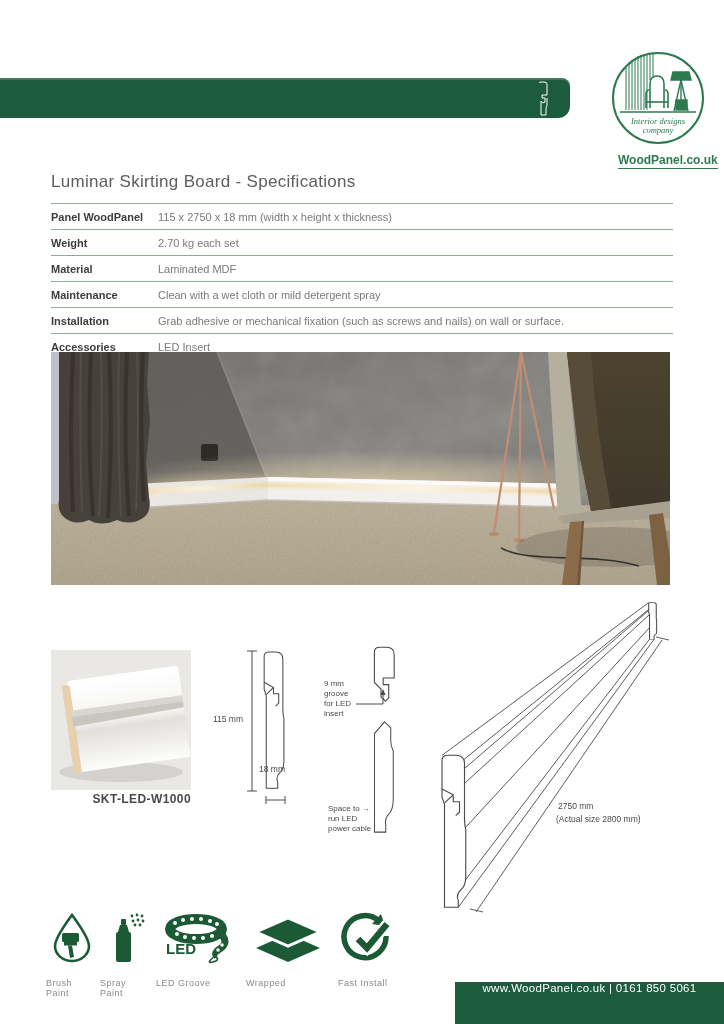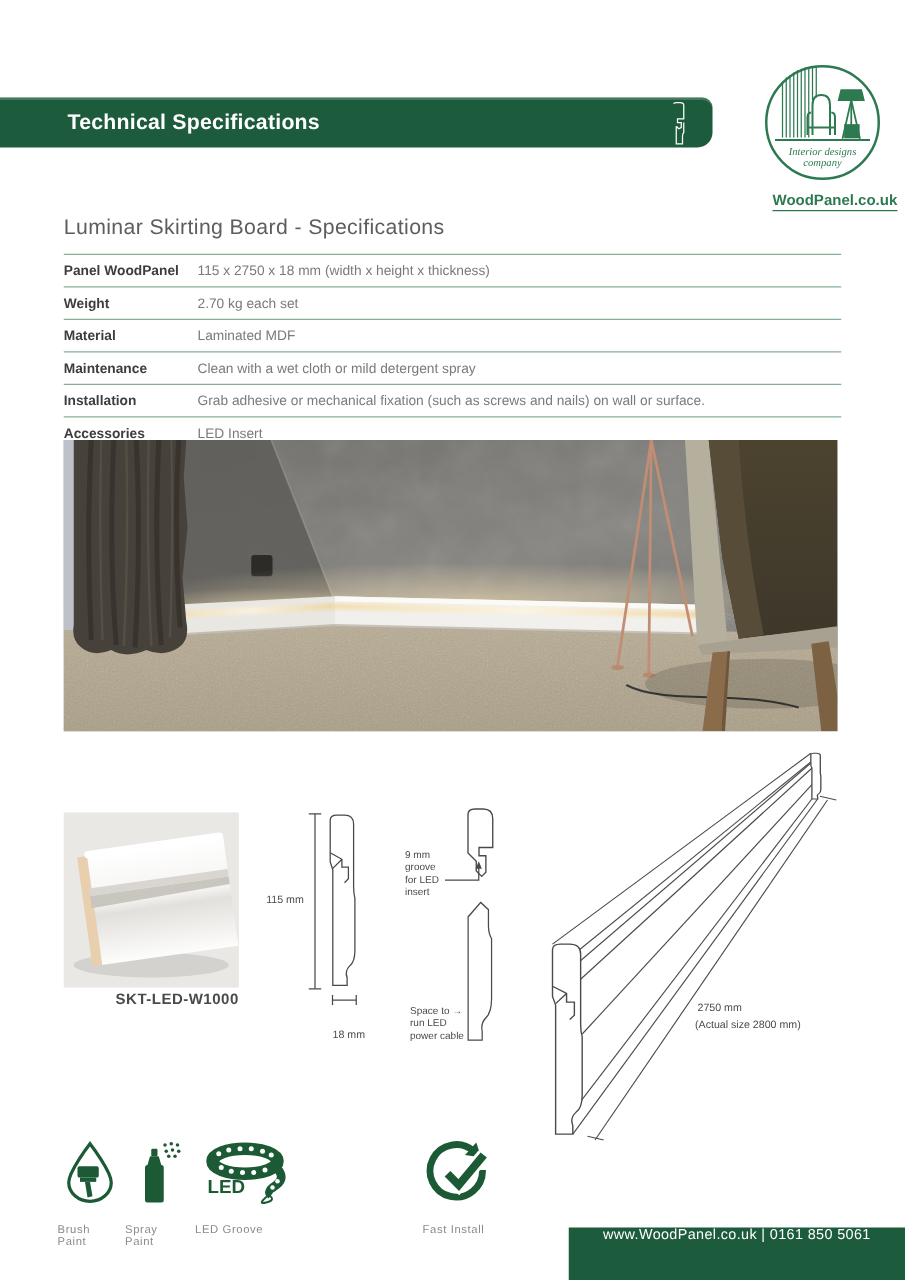--- a/index.html
+++ b/index.html
@@ -53,21 +53,20 @@
   <svg width="0" height="0" style="position:absolute" aria-hidden="true">
     <defs>
       <path id="prof" d="M4,6 Q4,2 9,2 L15,2 Q22,2 22,9 L22,57 Q22,62 23,66 L23,106 Q23,115 19,118 Q15,122 17,127 L17,133 L6,133 L6,44 L4,38 Z"></path>
       <path id="prof-groove" d="M4,31 L13,36 L13,42 L18,42 L18,51 L15,54 M6,43 L13,36"></path>
       <path id="piece-top" d="M4,6 Q4,2 9,2 L15,2 Q22,2 22,9 L22,30 L12,30 L12,36 L17,36 L17,48 L14,51 L10,47 L10,40 L4,34 Z"></path>
       <path id="piece-bot" d="M10,2 L15,6 L15,15 Q15,19 17,22 L17,55 Q17,63 13,66 Q10,69 11,73 L11,78 L2,78 L2,10 Z"></path>
     </defs>
   </svg>
 
   <div class="topbar">
-    <div class="topbar-title">Technical Specifications</div>
     <div class="topbar-icon">
       <svg width="16" height="36" viewBox="0 0 16 36">
         <path d="M4,2 Q4,1 6,1 L9,1 Q12,1 12,3 L12,14 L7,14 L7,17 L10,17 L10,21 L8,22 L6,20
                  M6,20 L6,34 L11,34 L11,28 Q11,26 12,25 L12,17" fill="none" stroke="#ffffff" stroke-width="1"></path>
       </svg>
     </div>
   </div>
 
   <div class="logo-wrap">
     <svg width="96" height="96" viewBox="0 0 96 96">
@@ -270,21 +269,21 @@
       <g transform="translate(55,5) scale(1.04)">
         <use href="#prof" fill="#ffffff" stroke="#4a4a4a" stroke-width="1"></use>
         <use href="#prof-groove" stroke="#4a4a4a" stroke-width="1"></use>
       </g>
       <line x1="61" y1="155" x2="80" y2="155"></line>
       <line x1="61" y1="151" x2="61" y2="159"></line>
       <line x1="80" y1="151" x2="80" y2="159"></line>
     </g>
   </svg>
   <div class="dim-label" style="left:205px;top:714px;width:38px;text-align:right">115 mm</div>
-  <div class="dim-label" style="left:252px;top:822px;width:40px;text-align:right">18 mm</div>
+  <div class="dim-label" style="left:252px;top:764px;width:40px;text-align:center">18 mm</div>
 
   <svg class="svg-abs" style="left:352px;top:643px" width="52" height="196" viewBox="0 0 52 196">
     <g transform="translate(18,2) scale(1.1)">
       <use href="#piece-top" fill="#ffffff" stroke="#4a4a4a" stroke-width="1"></use>
     </g>
 
     <polyline points="4,61 31,61 31,50" fill="none" stroke="#4a4a4a" stroke-width="1"></polyline>
     <polygon points="31,46 28.5,52 33.5,52" fill="#4a4a4a"></polygon>
     <g transform="translate(20,76) scale(1.25,1.45)">
       <use href="#piece-bot" fill="#ffffff" stroke="#4a4a4a" stroke-width="0.8"></use>
@@ -385,20 +384,29 @@
         <path d="M58,22 Q66,30 58,36 Q50,41 54,44" fill="none" stroke="#1b5a35" stroke-width="7"></path>
         <circle cx="59" cy="33" r="1.8" fill="#ffffff"></circle>
           <circle cx="55" cy="38" r="1.8" fill="#ffffff"></circle>
         <path d="M52,44 Q42,52 50,50 Q58,48 52,44" fill="none" stroke="#1b5a35" stroke-width="1.6"></path>
         <text x="3" y="42" font-family="Liberation Sans, sans-serif" font-weight="bold" font-size="15" fill="#1b5a35">LED</text>
       </svg>
     </div>
     <div class="feature-label">LED Groove</div>
   </div>
 
+  <div class="feature" style="left:246px;width:84px">
+    <div class="ic">
+      <svg width="68" height="48" viewBox="0 0 68 48">
+        <polygon points="34,18 66,32 34,46 2,32" fill="#1b5a35"></polygon>
+        <polygon points="34,2 66,16 34,30 2,16" fill="#1b5a35" stroke="#ffffff" stroke-width="3"></polygon>
+      </svg>
+    </div>
+    <div class="feature-label">Wrapped</div>
+  </div>
 
   <div class="feature" style="left:338px;width:58px">
     <div class="ic">
       <svg width="52" height="52" viewBox="0 0 52 52">
         <path d="M38,9 A21,21 0 1 0 45,24" fill="none" stroke="#1b5a35" stroke-width="5.5"></path>
         <polygon points="40,2 44,14 31,12" fill="#1b5a35"></polygon>
         <path d="M17,27 L26,36 L46,12" fill="none" stroke="#ffffff" stroke-width="11"></path>
         <path d="M17,27 L26,36 L46,12" fill="none" stroke="#1b5a35" stroke-width="6.5"></path>
       </svg>
     </div>

